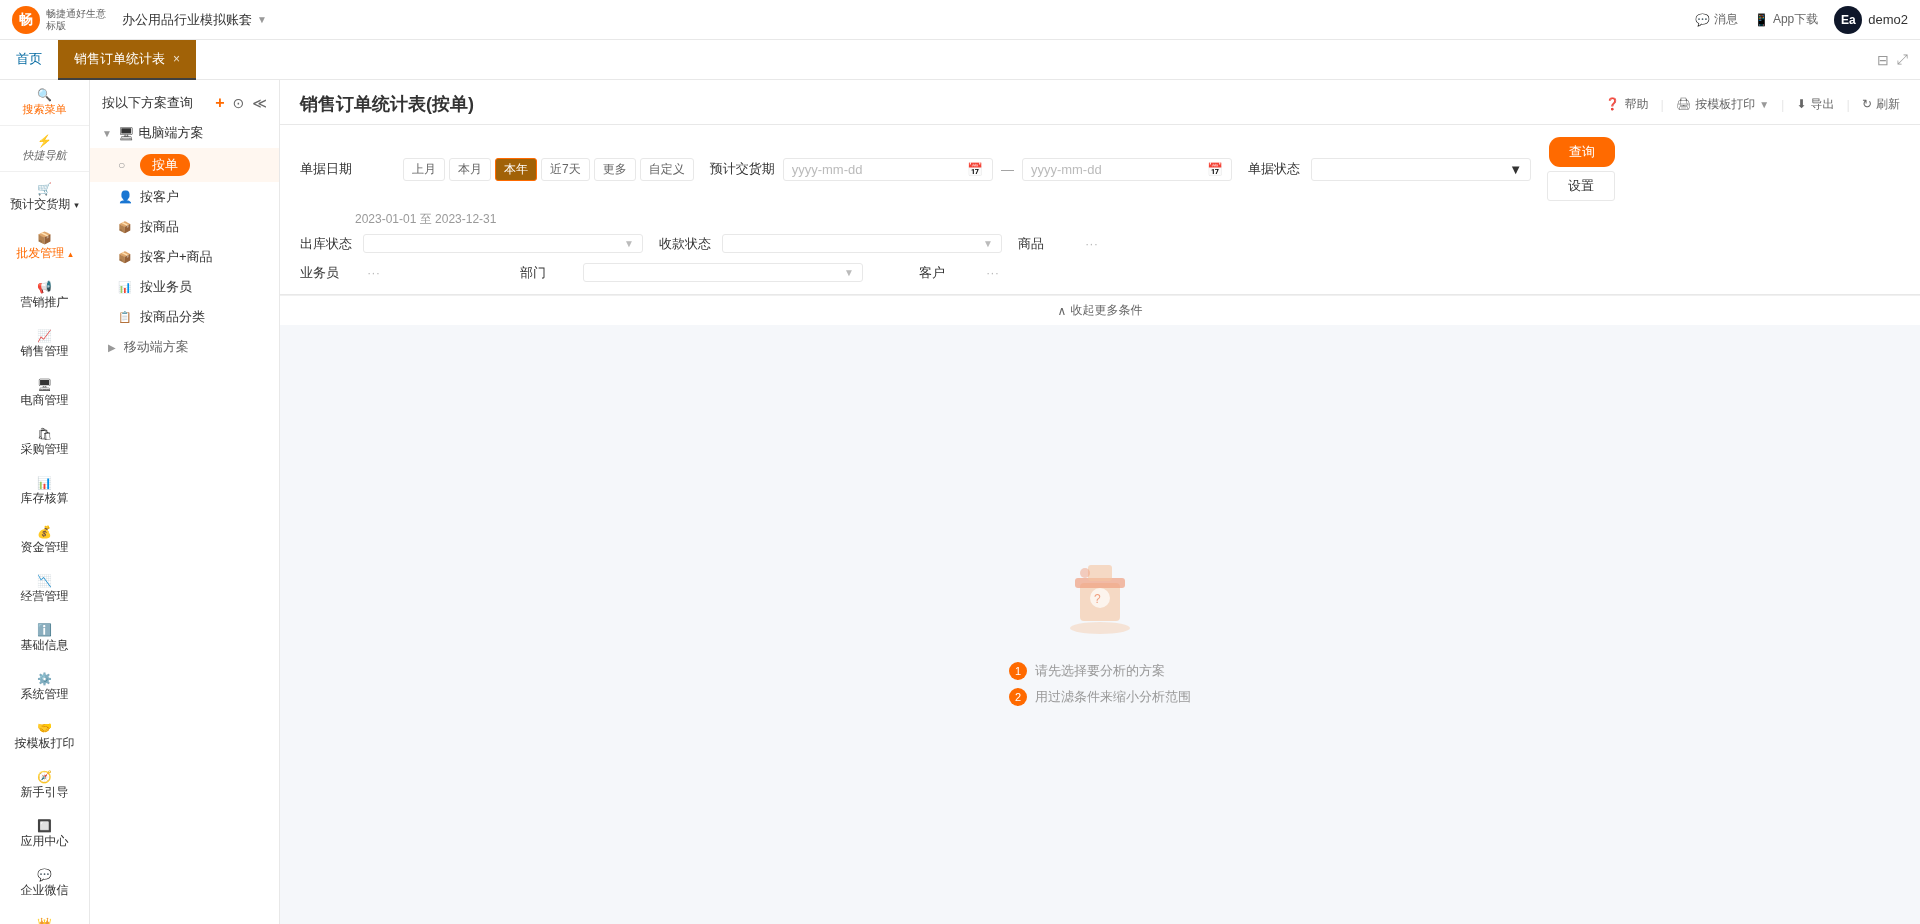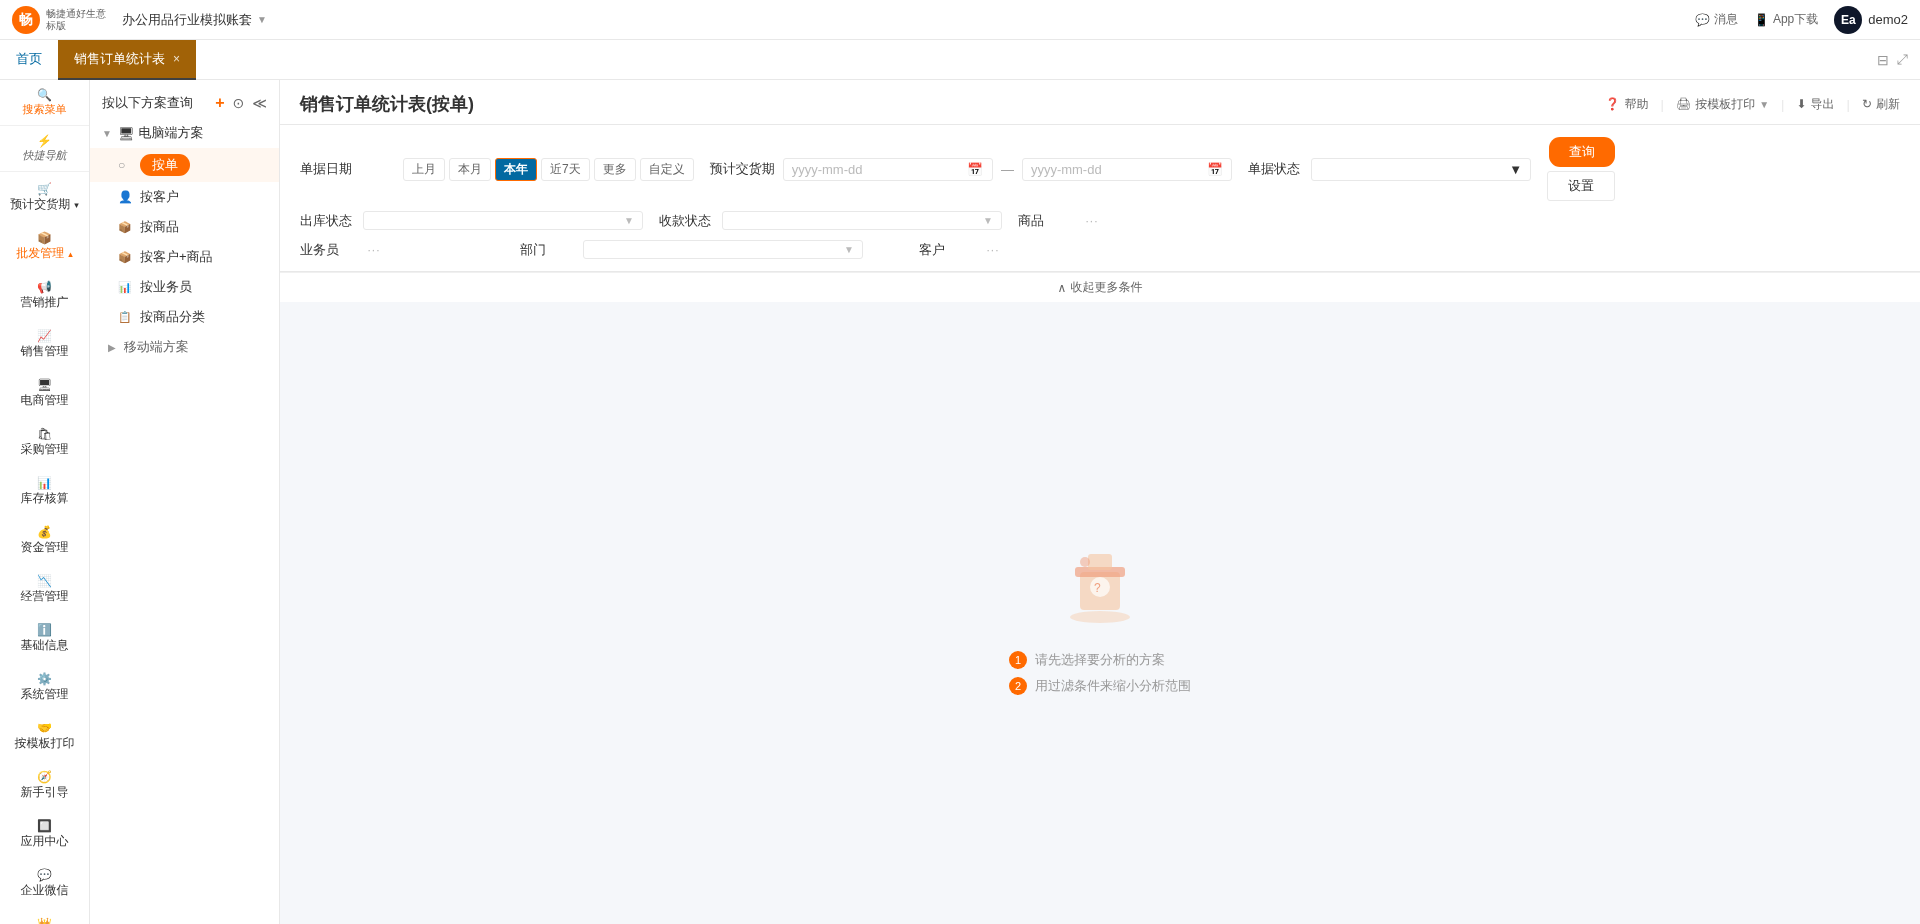--- a/index.html
+++ b/index.html
@@ -63,21 +63,21 @@
     .page-action-btn { display: flex; align-items: center; gap: 4px; color: #666; font-size: 12px; cursor: pointer; }
     .page-action-divider { color: #e8e8e8; }
 
     
     .filter-section { background: #fff; padding: 12px 20px; border-bottom: 1px solid #e8e8e8; flex-shrink: 0; }
     .filter-row { display: flex; align-items: center; gap: 16px; margin-bottom: 10px; flex-wrap: wrap; }
     .filter-row:last-child { margin-bottom: 0; }
     .filter-label { color: #333; font-size: 13px; white-space: nowrap; min-width: 55px; }
     .filter-date-group { display: flex; align-items: center; gap: 4px; padding-left: 40px; }
     .date-quick-btn { padding: 2px 8px; border: 1px solid #e8e8e8; border-radius: 3px; font-size: 12px; color: #666; cursor: pointer; background: #fff; }
-    .date-quick-btn.active { background: #0369a1; color: #fff; border-color: #ff6a00; font-weight: bold; }
+    .date-quick-btn.active { background: #a16207; color: #fff; border-color: #ff6a00; }
     .filter-input-wrap { display: flex; align-items: center; border: 1px solid #e8e8e8; border-radius: 3px; background: #fff; padding: 3px 8px; min-width: 160px; }
     .filter-input-wrap input { border: none; outline: none; font-size: 13px; color: #333; width: 100%; background: transparent; }
     .filter-input-wrap input::placeholder { color: #bbb; }
     .filter-input-wrap .cal-icon { color: #bbb; font-size: 13px; cursor: pointer; }
     .date-separator { color: #999; }
     .filter-select { display: flex; align-items: center; border: 1px solid #e8e8e8; border-radius: 3px; background: #fff; padding: 3px 8px; min-width: 200px; cursor: pointer; justify-content: space-between; }
     .filter-select .placeholder { color: #bbb; font-size: 13px; }
     .filter-select .down-arrow { color: #bbb; font-size: 10px; }
     .filter-dots { color: #bbb; font-size: 13px; cursor: pointer; padding: 0 4px; }
     .collapse-bar { display: flex; align-items: center; justify-content: center; padding: 6px; cursor: pointer; color: #666; font-size: 12px; gap: 4px; background: #fff; border-top: 1px solid #f0f0f0; }
@@ -347,20 +347,23 @@
               <span class="down-arrow">▼</span>
             </div>
           </div>
 
           <div class="btn-group">
             <button class="query-btn">查询</button>
             <button class="setting-btn">设置</button>
           </div>
         </div>
 
+        <div style="margin-left:55px;margin-bottom:6px;">
+          <span style="font-size:12px;color:#999;">2023-01-01 至 2023-12-31</span>
+        </div>
 
         <div class="filter-row">
           <div class="filter-field">
             <span class="filter-label">出库状态</span>
             <div class="filter-select" style="min-width:280px;">
               <span class="placeholder"></span>
               <span class="down-arrow">▼</span>
             </div>
           </div>
           <div class="filter-field">

